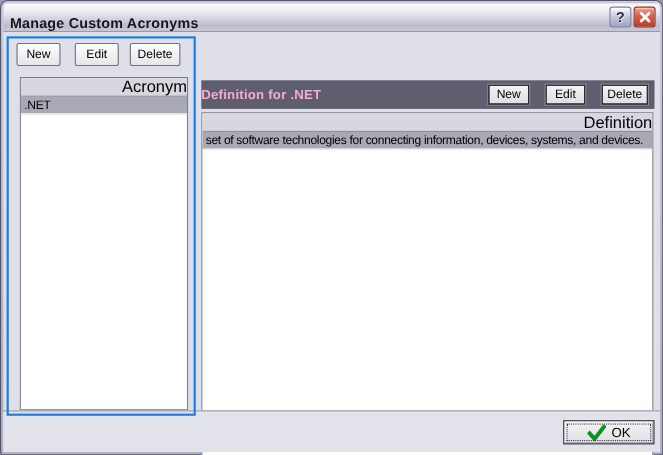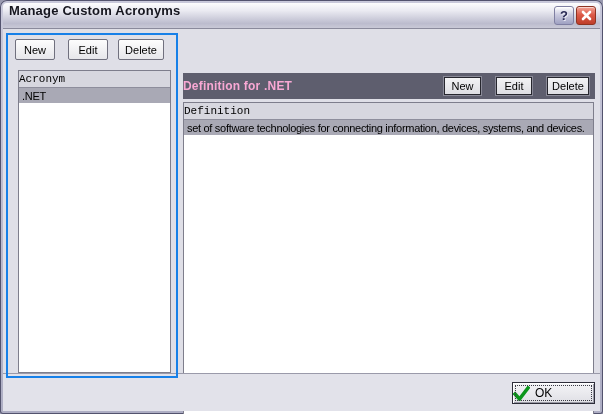--- a/index.html
+++ b/index.html
@@ -13,21 +13,21 @@
     box-shadow:inset 0 0 0 1px #53536E;
     overflow:hidden;
   }
 
   
   .titlebar {
     position:absolute; left:3px; top:3px; right:3px; height:26px;
     background:linear-gradient(#FDFDFE 0%, #EBEBF2 30%, #BCBCCE 82%, #C9C9D7 100%);
     border-bottom:1px solid #8A8A9C;
     border-radius:4px 4px 0 0;
-    display:flex; align-items:flex-start;
+    display:flex; align-items:flex-end;
   }
   .title {
     padding-left:6px; font-size:13px; font-weight:bold; color:#16161F;
     letter-spacing:0.2px;
   }
   .tb-buttons { position:absolute; right:4px; top:3px; display:flex; gap:2px; }
   .tb-btn {
     width:20px; height:19px; border-radius:3px;
     display:flex; align-items:center; justify-content:center;
     cursor:default;
@@ -69,23 +69,23 @@
   .btn-delete { left:115px; top:10px; width:46px; }
 
   
   .table {
     position:absolute; background:#fff; border:1px solid #7E7E8C;
     overflow:hidden;
   }
   .acronym-table { left:15px; top:41px; width:153px; height:303px; }
   .def-table     { left:180px; top:73px; width:411px; height:340px; }
   .th {
-    height:17px; line-height:17px; text-align:left;
+    height:17px; line-height:17px; text-align:right;
     background:#D7D7DF; border-bottom:1px solid #8E8E9C;
-    font-size:11px; color:#000;font-family:Liberation Mono, monospace;
+    font-size:15px; color:#000;
   }
   .tr {
     height:16px; line-height:16px; font-size:11px; color:#000;
     padding-left:3px; white-space:nowrap; overflow:hidden;
     letter-spacing:-0.3px;
   }
   .tr.selected { background:#A9A9B5; border-bottom:1px solid #FFFFFF; }
 
   
   .right-header {
@@ -111,21 +111,21 @@
   
   .footer {
     position:absolute; left:0; right:0; top:344px; bottom:0;
     background:#E2E2EA; border-top:1px solid #9A9AAA;
   }
   .ok-btn {
     position:absolute; left:509px; top:8px; width:83px; height:22px;
     background:linear-gradient(#F5F5F7, #DFDFE5);
     border:1px solid #2E2E3A;
     box-shadow:inset 1px 1px 0 #FFFFFF, inset -1px -1px 0 #9A9AA6;
-    display:flex; align-items:center; gap:5px;
+    display:flex; align-items:center; justify-content:center; gap:5px;
     font-size:12px; color:#000; cursor:default;
     font-family:"Liberation Sans", sans-serif;
   }
   .ok-btn::before {
     content:""; position:absolute; inset:2px;
     border:1px dotted #3A3A44; pointer-events:none;
   }
 </style>
 </head>
 <body>

